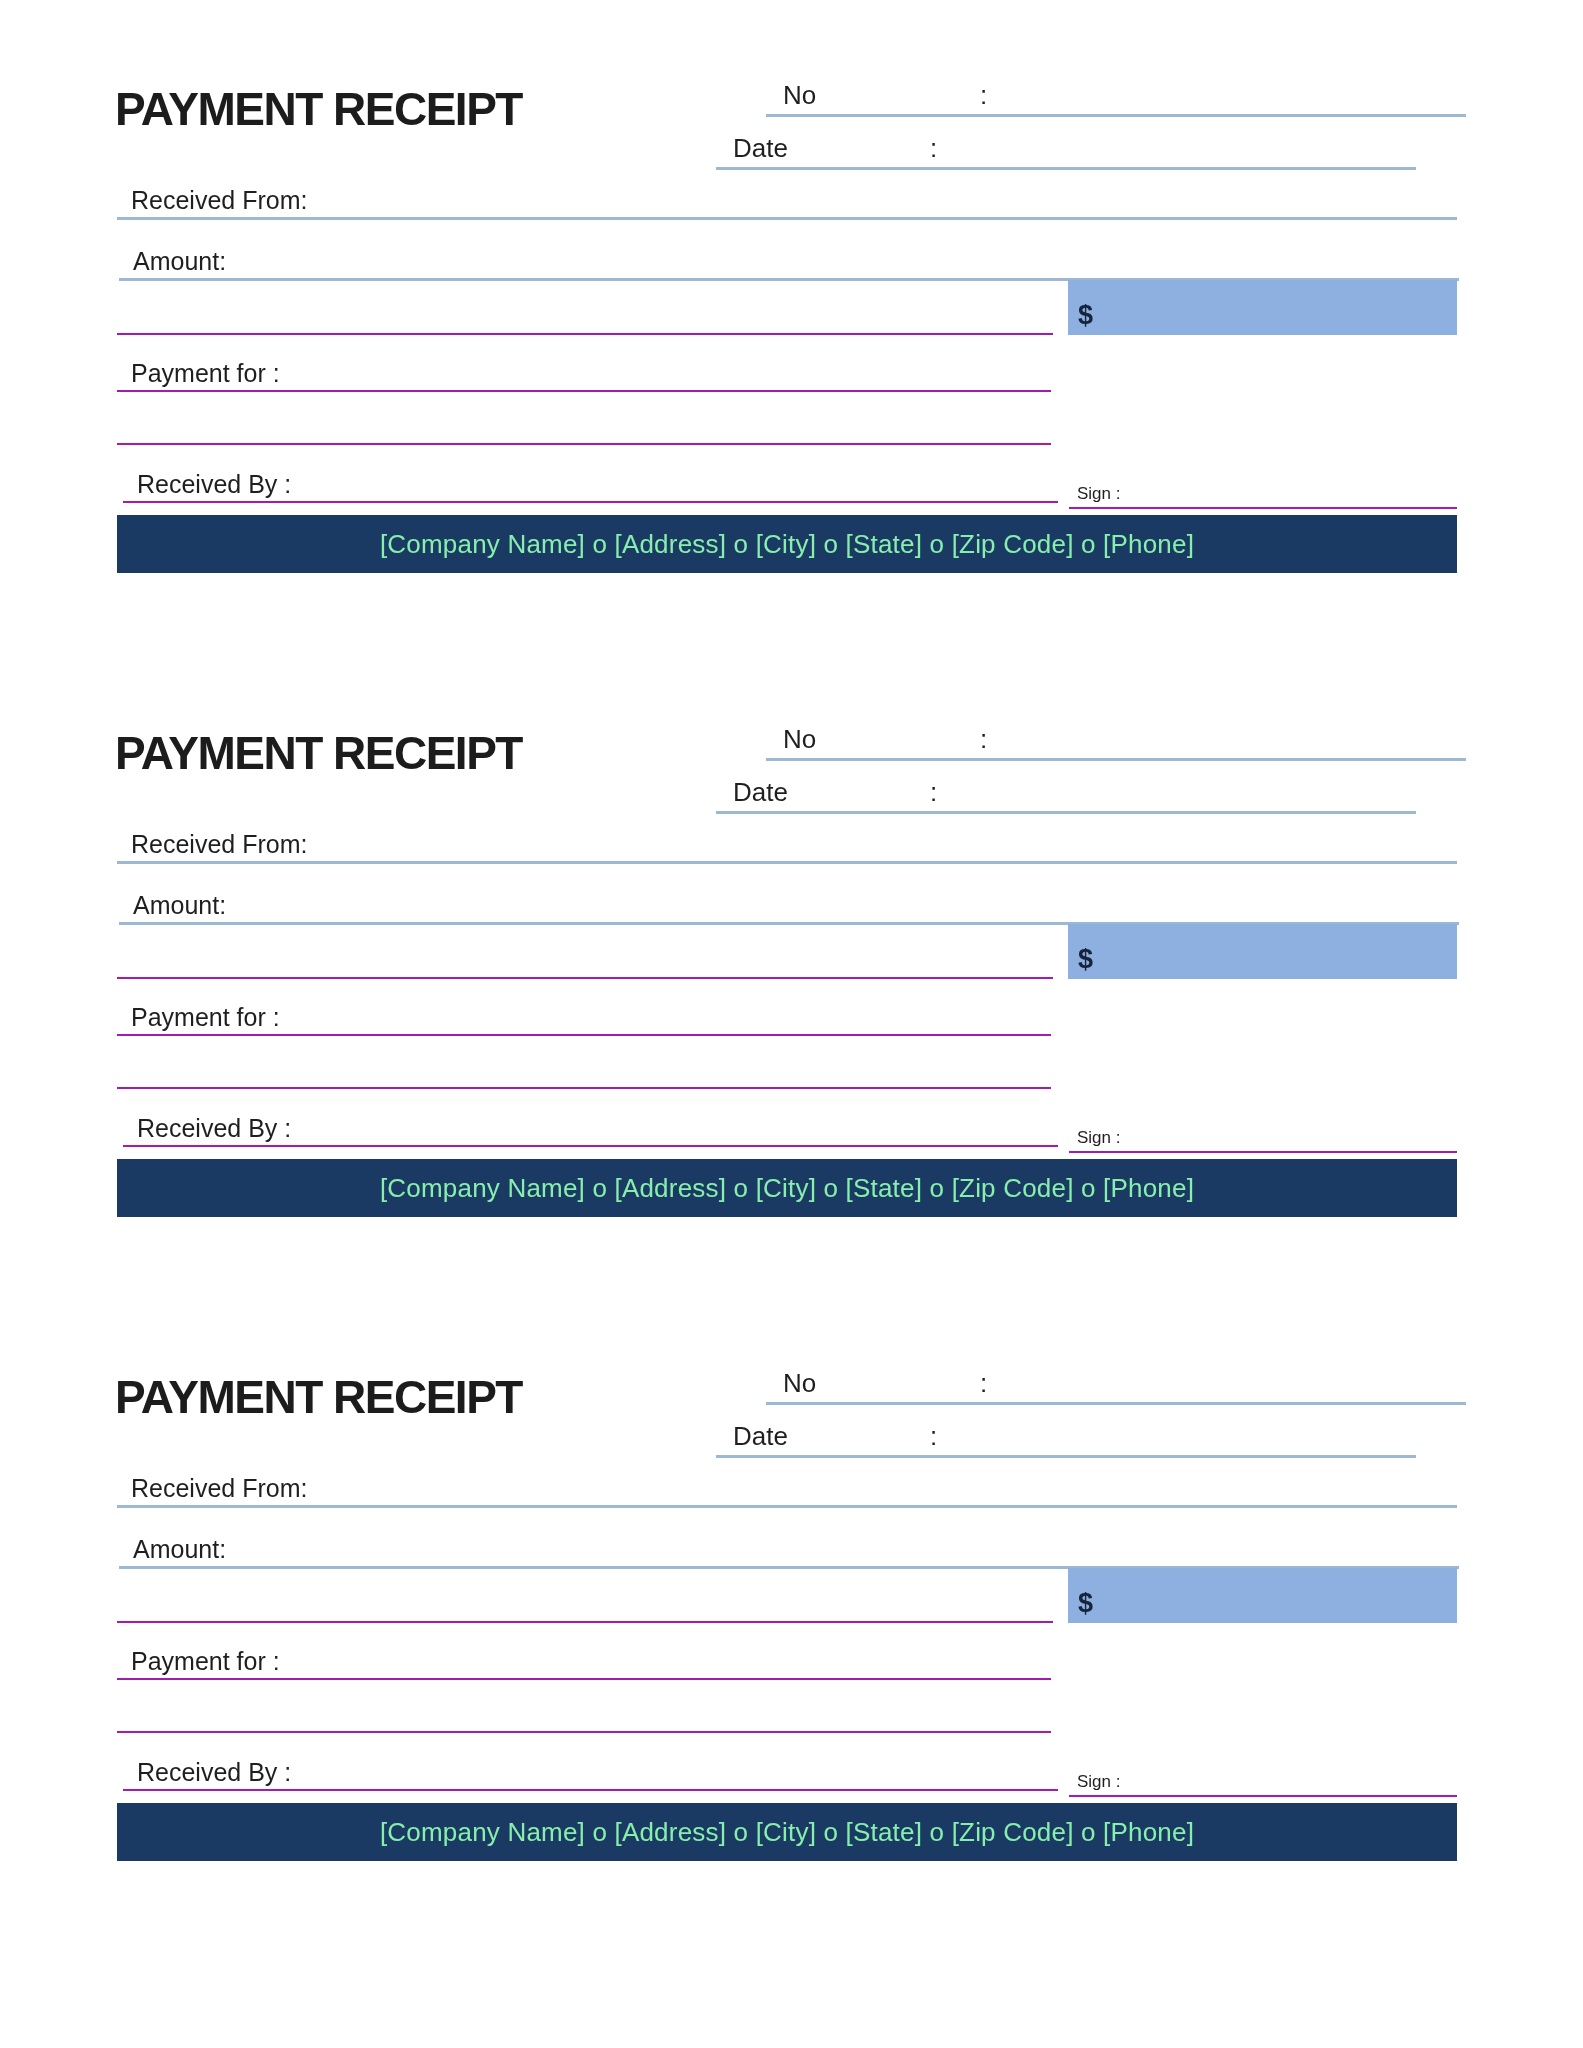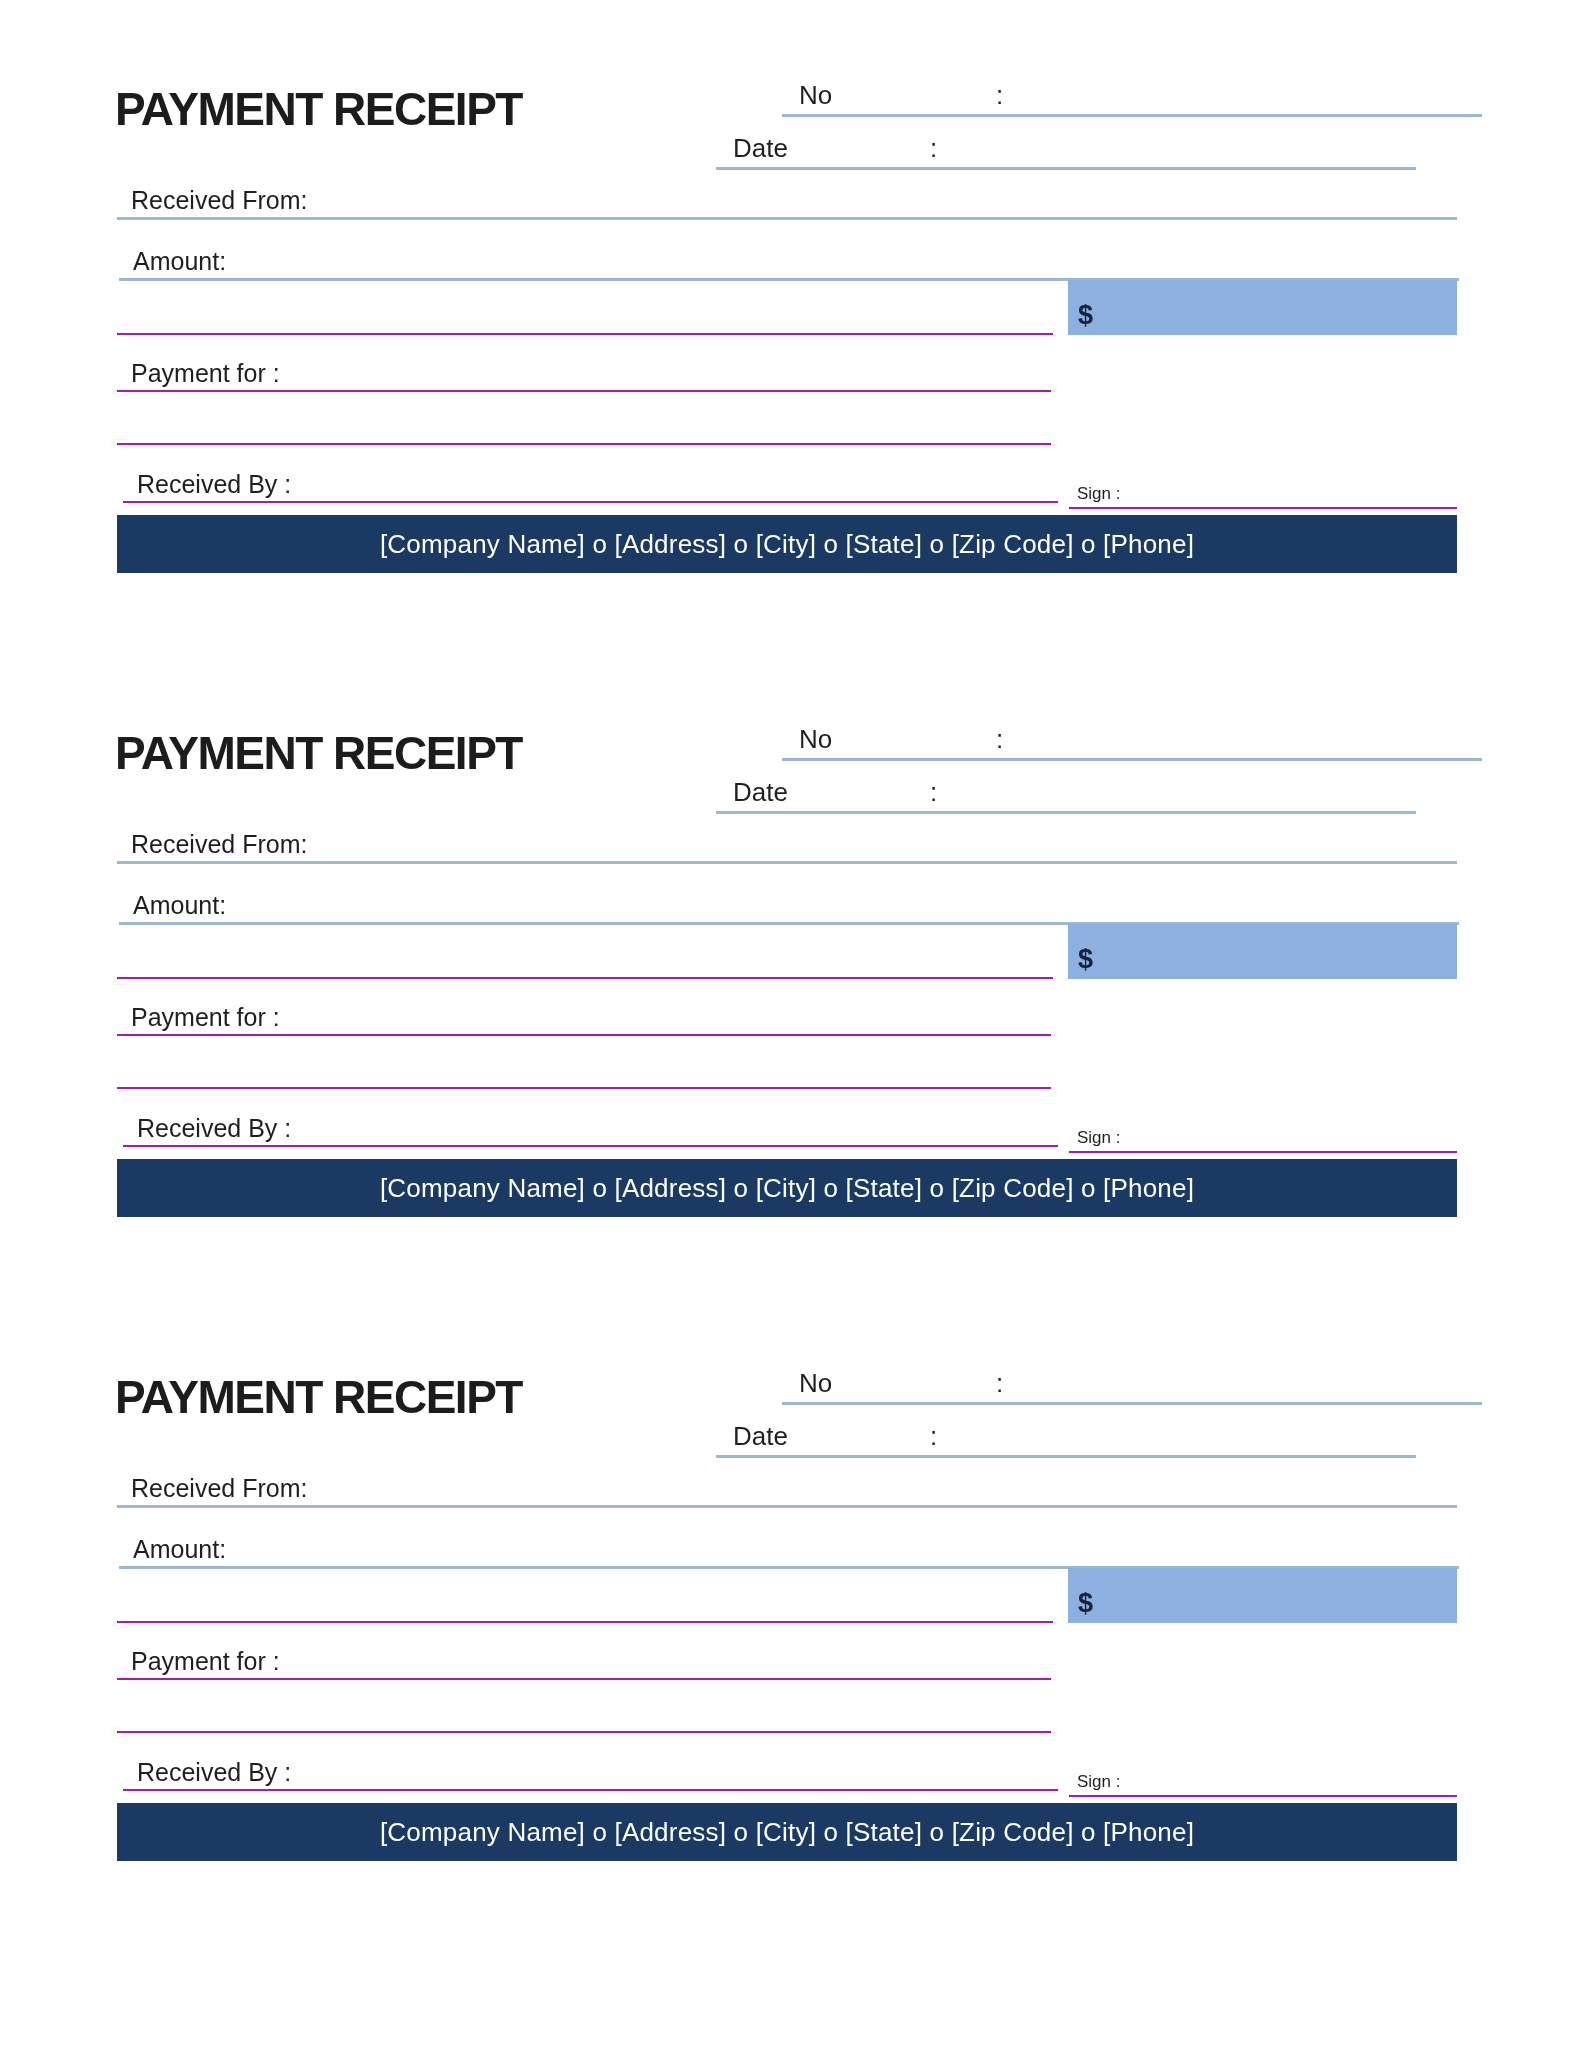--- a/index.html
+++ b/index.html
@@ -17,21 +17,21 @@
   .title{
     position:absolute;left:115px;top:86px;
     font-size:46px;font-weight:bold;letter-spacing:-1.5px;
     color:#1c1c1c;line-height:1;margin:0;
   }
 
   .row{position:absolute;display:flex;align-items:flex-end;}
   .rule2{border-bottom:2px solid #a21caf;}
   .rule3{border-bottom:3px solid #9db8d2;}
 
-  .no-row{left:782px;top:80px;width:700px;height:34px;text-decoration:underline;}
+  .no-row{left:766px;top:80px;width:700px;height:34px;text-decoration:underline;}
   .date-row{left:716px;top:135px;width:700px;height:32px;}
   .no-row .lbl,.date-row .lbl{position:absolute;left:17px;bottom:3px;font-size:26px;}
   .no-row .sep,.date-row .sep{position:absolute;left:214px;bottom:3px;font-size:26px;}
   .no-row .val,.date-row .val{position:absolute;left:250px;bottom:3px;right:4px;height:26px;font-size:24px;}
 
   .rf-row{left:117px;top:182px;width:1340px;height:35px;}
   .am-row{left:119px;top:245px;width:1340px;height:33px;}
   .lbl-left{position:absolute;left:14px;bottom:2px;font-size:25px;}
   .val-right{position:absolute;left:240px;right:6px;bottom:2px;height:24px;font-size:24px;}
 
@@ -51,21 +51,21 @@
 
   .rb-row{left:123px;top:468px;width:935px;height:33px;}
   .sign-row{left:1069px;top:472px;width:388px;height:35px;}
   .sign-row .lbl{position:absolute;left:8px;bottom:3px;font-size:17px;}
   .sign-row .val{position:absolute;left:100px;right:6px;bottom:3px;height:24px;font-size:24px;}
 
   .footer-bar{
     position:absolute;left:117px;top:515px;width:1340px;height:58px;
     background:#1B3A63;display:flex;align-items:center;justify-content:center;
   }
-  .footer-bar .ftext{color:#ffffff;font-size:26px;letter-spacing:0.2px;}
+  .footer-bar .ftext{color:#86efac;font-size:26px;letter-spacing:0.2px;}
 </style>
 </head>
 <body>
 
 <div id="page">
     <div class="section" style="top: 0px;">
 
     <h1 class="title">PAYMENT RECEIPT</h1>
 
     <div class="row no-row rule3">

